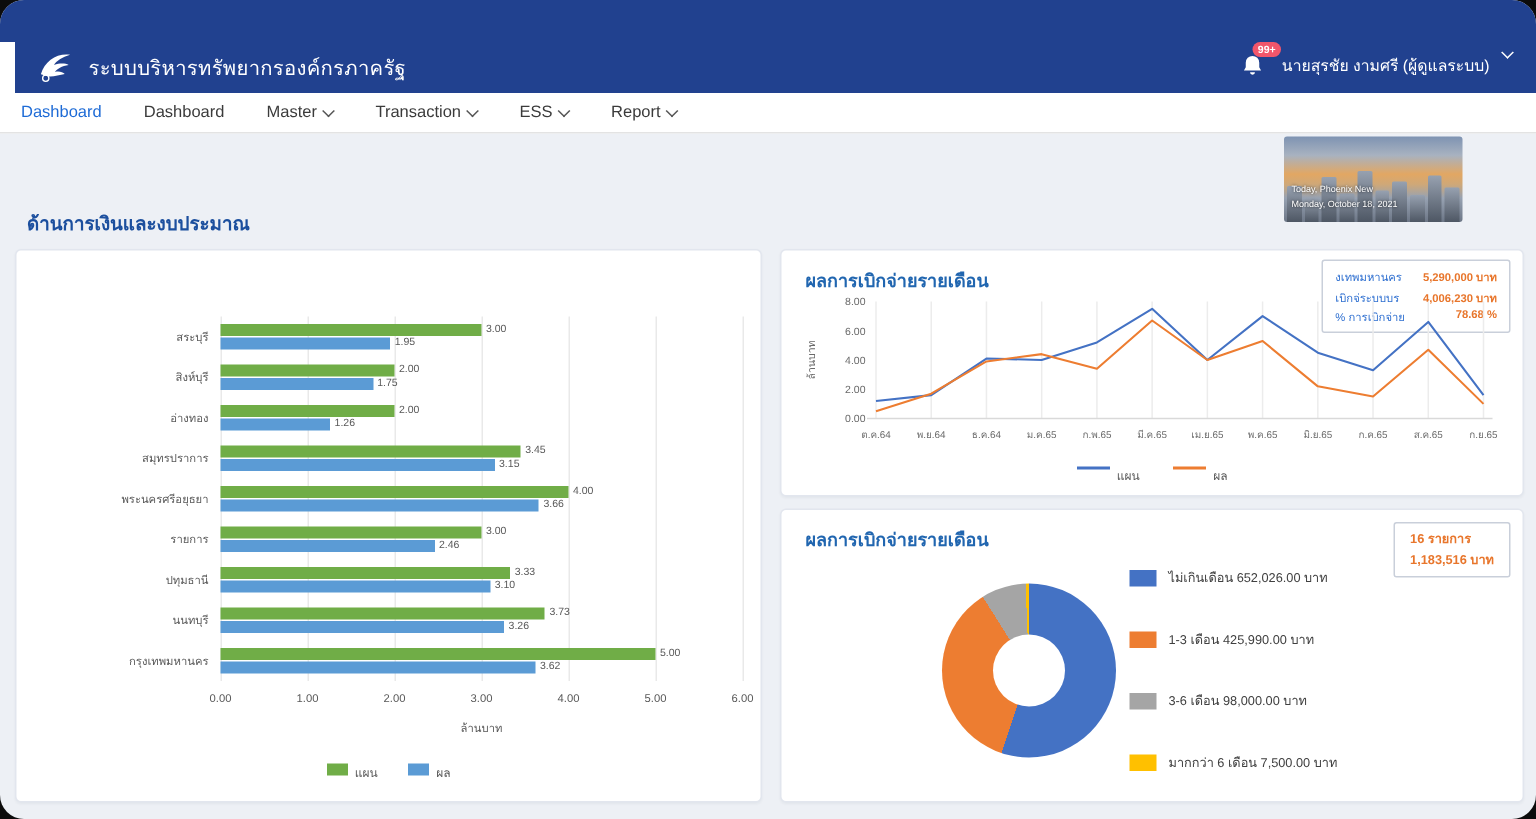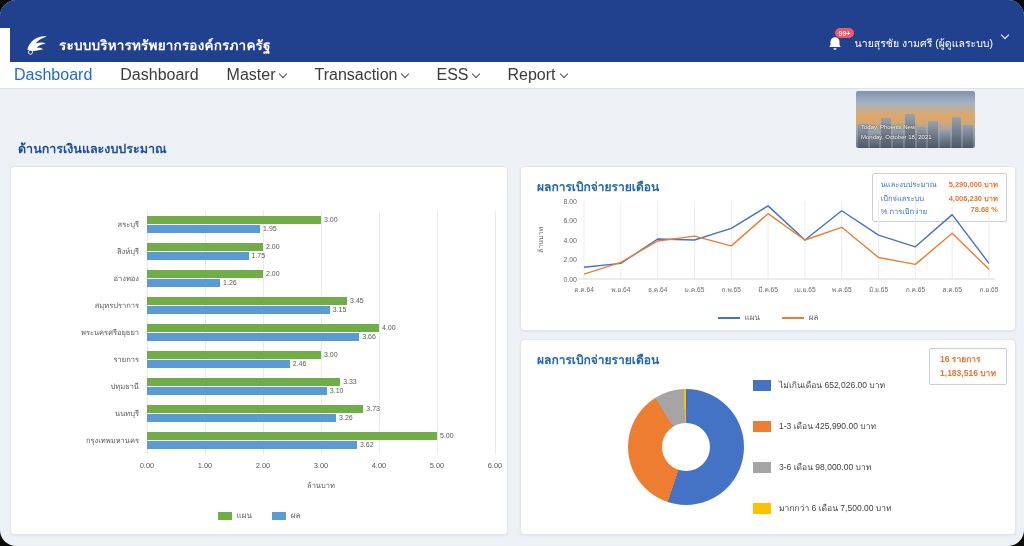--- a/index.html
+++ b/index.html
@@ -3,32 +3,32 @@
 <meta charset="utf-8">
 <style>
   html,body{margin:0;padding:0;background:#0c0c0c;}
   .page{position:relative;width:1024px;height:546px;border-radius:16px;overflow:hidden;
         background:#edf0f5;font-family:"Liberation Sans",sans-serif;}
   
   .topstrip{height:28px;background:#21418f;}
   .appbar{height:34px;display:flex;align-items:center;padding-left:24px;padding-right:16px;
           background:linear-gradient(to right,#ffffff 0,#ffffff 10px,#21418f 10px);}
   .logo{width:26px;height:26px;margin-right:9px;flex:0 0 auto;}
-  .apptitle{color:#fff;font-size:13.5px;font-weight:bold;letter-spacing:.2px;}
+  .apptitle{color:#fff;font-size:13.5px;font-weight:normal;letter-spacing:.2px;}
   .userarea{margin-left:auto;display:flex;align-items:flex-start;gap:9px;color:#fff;cursor:pointer;}
   .bellwrap{position:relative;width:20px;height:20px;}
   .badge{position:absolute;top:-7px;left:9px;background:#f2566b;color:#fff;font-size:7px;font-weight:bold;
          padding:1.5px 4px;border-radius:7px;line-height:1;}
   .username{font-size:10.5px;}
   .chev{width:5px;height:5px;border-right:1.4px solid currentColor;border-bottom:1.4px solid currentColor;
         display:inline-block;transform:rotate(45deg);margin-top:-3px;}
   
   .nav{height:26px;background:#fff;display:flex;align-items:center;padding-left:14px;gap:28px;
        border-bottom:1px solid #e3e3e3;}
-  .nav-item{display:flex;align-items:center;gap:5px;font-size:16px;color:#3b3b3b;cursor:pointer;text-decoration:none;}
+  .nav-item{display:flex;align-items:center;gap:5px;font-size:11px;color:#3b3b3b;cursor:pointer;text-decoration:none;}
   .nav-item.active{color:#1e6bd6;}
   .nav-item .chev{color:#555;}
   
   main{position:relative;height:458px;}
   .banner{position:absolute;left:856px;top:2px;width:119px;height:57px;border-radius:2px;overflow:hidden;
           background:linear-gradient(180deg,#7e93b2 0%,#a8b2c0 22%,#e2a763 44%,#cfa878 56%,#97a2b2 72%,#6c7686 100%);}
   .buildings{position:absolute;left:0;bottom:0;width:100%;height:62%;display:flex;align-items:flex-end;gap:2px;padding:0 2px;box-sizing:border-box;}
   .bld{flex:1;background:linear-gradient(180deg,#97a1b0,#4e5764);border-radius:1px 1px 0 0;}
   .banner-cap{position:absolute;left:5px;bottom:8px;color:#fff;text-shadow:0 0 2px rgba(0,0,0,.8);}
   .banner-cap .l1{font-size:6px;margin-bottom:4px;}
@@ -41,21 +41,21 @@
   .card-donut{left:520px;top:250px;width:494px;height:194px;}
   
   #barchart{position:absolute;left:8px;top:44px;width:480px;height:320px;}
   .bc-grid{position:absolute;width:1px;background:#e9e9e9;top:0;}
   .bc-label{position:absolute;width:112px;text-align:right;font-size:7.5px;color:#595959;}
   .bc-bar{position:absolute;height:8px;}
   .bc-val{position:absolute;font-size:7px;color:#595959;line-height:8px;white-space:nowrap;}
   .bc-tick{position:absolute;width:40px;text-align:center;font-size:7.5px;color:#595959;}
   .bc-xlabel{position:absolute;text-align:center;font-size:7.5px;color:#595959;}
   .legend-row{position:absolute;left:0;width:100%;display:flex;justify-content:center;gap:20px;}
-  .legend-item{display:flex;align-items:center;gap:5px;font-size:8px;color:#595959;}
+  .legend-item{display:flex;gap:5px;font-size:8px;color:#595959;}
   .legend-swatch{width:14px;height:8px;display:inline-block;}
   .legend-line{width:22px;height:2px;display:inline-block;}
   
   #linechart{position:absolute;left:8px;top:26px;}
   .statbox{position:absolute;right:8px;top:6px;border:1px solid #c9cfda;border-radius:2px;background:#fff;
            padding:4px 8px;display:grid;grid-template-columns:auto auto;column-gap:12px;row-gap:1.5px;font-size:7.5px;}
   .stat-label{color:#2e6fd0;}
   .stat-value{color:#e8762c;font-weight:bold;text-align:right;}
   .line-legend{position:absolute;left:0;width:100%;bottom:6px;display:flex;justify-content:center;gap:22px;}
   
@@ -212,23 +212,23 @@
               <span class="legend-swatch" style="background: rgb(91, 155, 213);"></span>
               <span>ผล</span>
             </span>
           </div>
         </div>
     </section>
 
     <section class="card card-line">
       <div class="card-title">ผลการเบิกจ่ายรายเดือน</div>
       <div class="statbox" id="statbox">
-          <span class="stat-label">นและงบประมาณ</span>
+          <span class="stat-label">งเทพมหานคร</span>
           <span class="stat-value">5,290,000 บาท</span>
-          <span class="stat-label">เบิกจ่แลระบบ</span>
+          <span class="stat-label">เบิกจ่ระบบบร</span>
           <span class="stat-value">4,006,230 บาท</span>
           <span class="stat-label">% การเบิกจ่าย</span>
           <span class="stat-value">78.68 %</span>
         </div>
       <div id="linechart"><svg width="478" height="112" viewBox="0 0 478 112">
             <line x1="55" y1="8" x2="55" y2="86" stroke="#ececec" stroke-width="1"></line>
             <line x1="91.81818181818181" y1="8" x2="91.81818181818181" y2="86" stroke="#ececec" stroke-width="1"></line>
             <line x1="128.63636363636363" y1="8" x2="128.63636363636363" y2="86" stroke="#ececec" stroke-width="1"></line>
             <line x1="165.45454545454544" y1="8" x2="165.45454545454544" y2="86" stroke="#ececec" stroke-width="1"></line>
             <line x1="202.27272727272728" y1="8" x2="202.27272727272728" y2="86" stroke="#ececec" stroke-width="1"></line>

